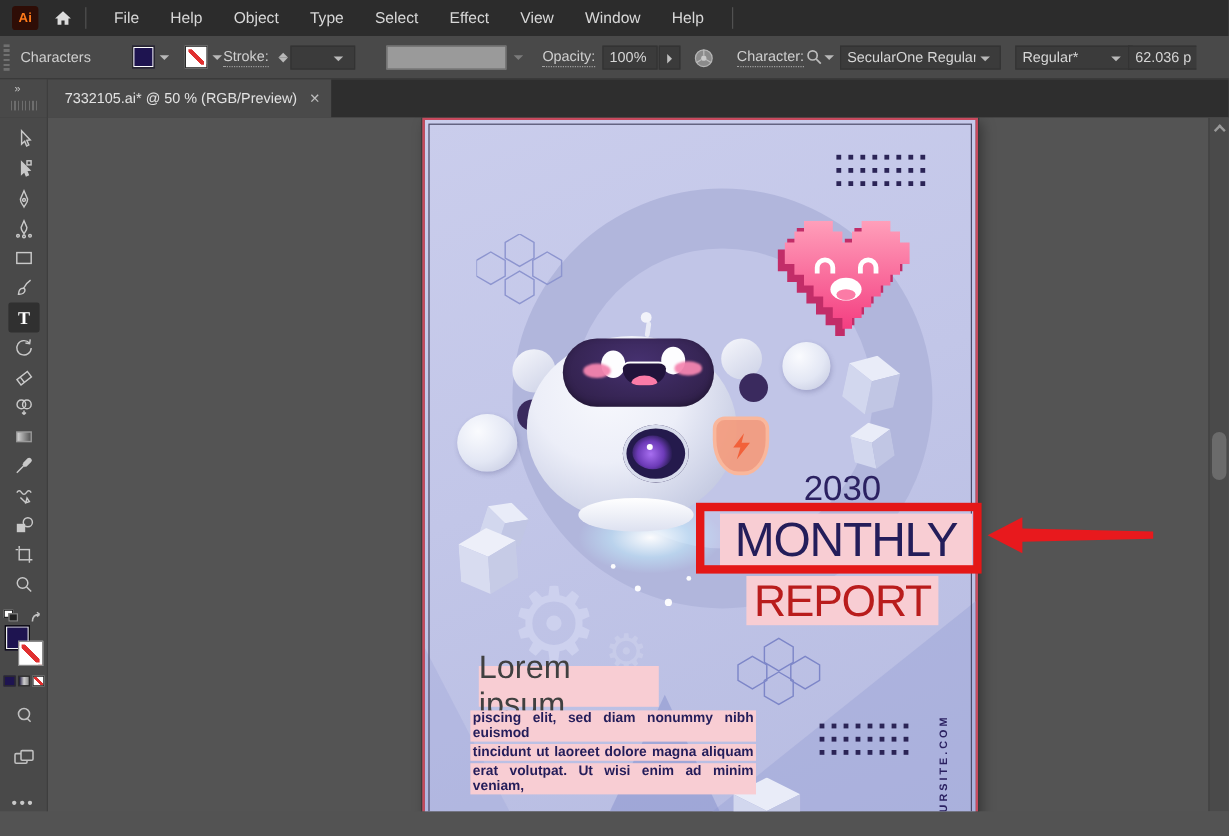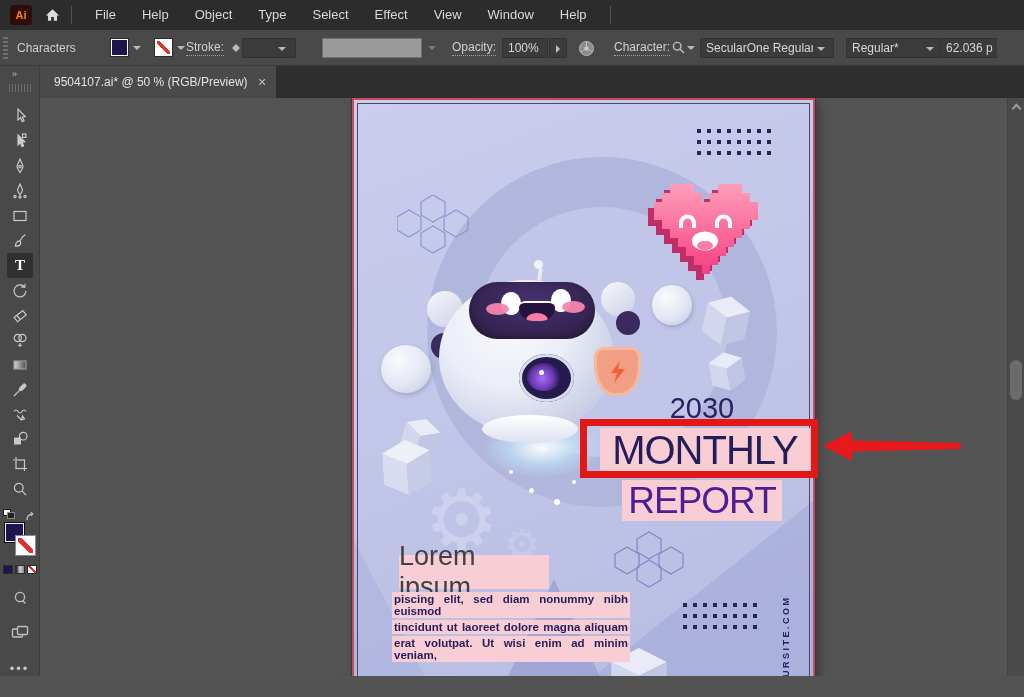--- a/index.html
+++ b/index.html
@@ -132,21 +132,21 @@
 
   .heart { position:absolute; left:294px; top:84px; z-index:3; }
 
   
   .year { left:303px; top:292px; width:90px; text-align:center; font-size:29px; color:#2b2161; z-index:4; }
   .title-box { left:246px; top:328px; width:210px; height:44px; background:#f8cdd3; z-index:4;
     display:flex; align-items:center; justify-content:center; }
   .title-box span { font-size:40px; color:#241d5a; letter-spacing:-1px; white-space:nowrap; }
   .subtitle-box { left:268px; top:380px; width:160px; height:41px; background:#f8cdd3; z-index:4;
     display:flex; align-items:center; justify-content:center; }
-  .subtitle-box span { font-size:37px; color:#4c1d95; letter-spacing:-1px; }
+  .subtitle-box span { font-size:37px; color:#b91c1c; letter-spacing:-1px; }
   .heading-box { left:45px; top:455px; width:150px; height:34px; background:#f8cdd3; z-index:4;
     display:flex; align-items:center; justify-content:center; }
   .heading-box span { font-size:27px; color:#404040; }
   .body-text { left:38px; top:492px; width:240px; z-index:4; }
   .body-text div { display:block; width:fit-content; background:#f8cdd3; color:#241d5a; font-size:11.5px;
     font-weight:bold; line-height:12px; padding:1px 2px; margin-bottom:2px; }
   .body-text div.just { width:238px; text-align:justify; text-align-last:justify; }
   .website { left:427px; top:477px; height:118px; writing-mode:vertical-rl; transform:rotate(180deg);
     font-size:9px; font-weight:bold; letter-spacing:2.5px; color:#2b2161; z-index:4; }
 
@@ -253,21 +253,21 @@
       <span style="white-space:nowrap">62.036 p</span>
     </div>
   </div>
 
   <div class="tabrow">
     <div class="tools-header">
       <div class="dbl-chev">»</div>
       <div class="tools-grip"></div>
     </div>
     <div class="doc-tab">
-      <span class="title">9504107.ai* @ 50 % (RGB/Preview)</span>
+      <span class="title">7332105.ai* @ 50 % (RGB/Preview)</span>
       <span class="tab-close">✕</span>
     </div>
   </div>
 
   <div class="main">
 
     <div class="toolbar">
       <div class="tool">
         <svg width="18" height="18" viewBox="0 0 18 18">
             <path d="M7 2 L7 13 L9.6 10.6 L11.2 14.6 L13 13.8 L11.4 9.9 L14.2 9.6 Z"></path>

